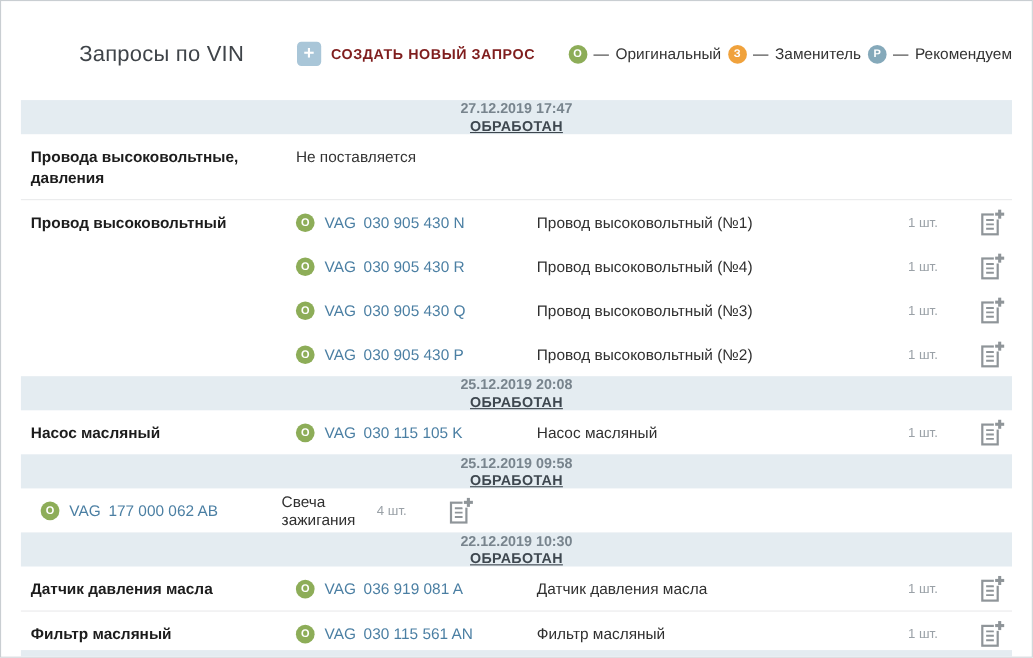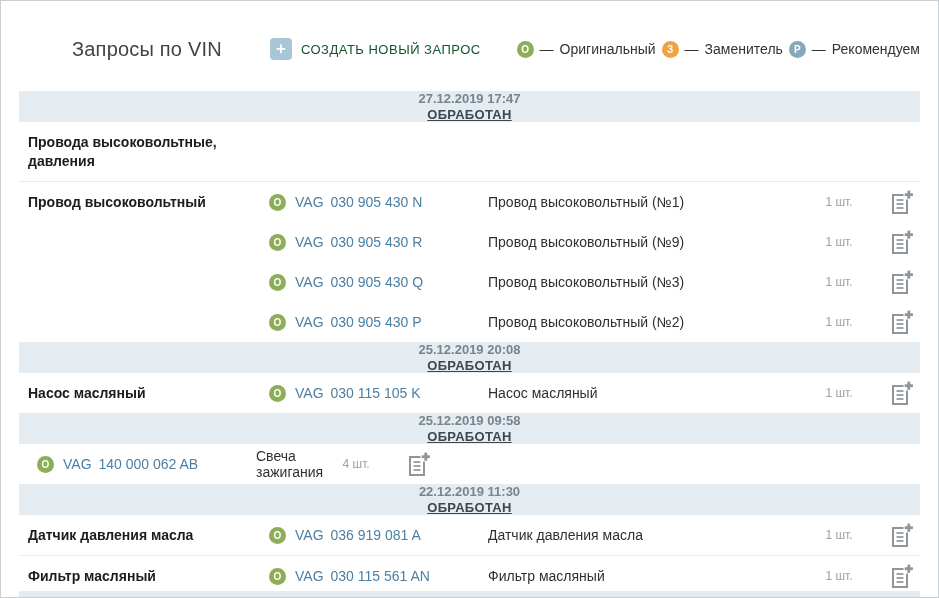--- a/index.html
+++ b/index.html
@@ -19,21 +19,21 @@
   .create-btn {
     display:flex; align-items:center; gap:9px; margin-left:48px;
     background:none; border:none; cursor:pointer; padding:0;
   }
   .plus-box {
     width:22px; height:22px; border-radius:4px; background:#a9c6d8;
     color:#ffffff; font-size:17px; font-weight:700; line-height:20px;
     display:flex; align-items:center; justify-content:center;
   }
   .create-label {
-    font-size:13px; font-weight:400; color:#14532d; letter-spacing:.5px;
+    font-size:13px; font-weight:700; color:#7f1d1d; letter-spacing:.5px;
     text-transform:uppercase;
   }
   .legend { margin-left:auto; display:flex; align-items:center; gap:6px; font-size:14px; color:#333; }
   .legend-item { display:flex; align-items:center; gap:6px; white-space:nowrap; }
   .badge {
     width:17px; height:17px; border-radius:50%; color:#ffffff;
     font-size:10px; font-weight:700; display:inline-flex;
     align-items:center; justify-content:center; flex:0 0 auto;
   }
   
@@ -105,20 +105,23 @@
 
   <div class="sections">
   <div>
     <div class="section-bar">
       <span class="section-date">27.12.2019 17:47</span>
       <span class="section-status">ОБРАБОТАН</span>
     </div>
     <div>
   <div class="item">
     <div class="item-name">Провода высоковольтные, давления</div>
+    <div>
+              <div class="item-note">Не поставляется</div>
+            </div>
   </div>
 
   <div class="item">
     <div class="item-name">Провод высоковольтный</div>
     <div>
   <div class="part-line">
     <span class="part-code">
       <span class="badge" style="background: rgb(141, 173, 88);">О</span>
       <a class="part-link" href="#"><span class="brand">VAG</span><span>030 905 430 N</span></a>
     </span>
@@ -135,21 +138,21 @@
         <rect x="14.7" y="3.3" width="8.2" height="2.8" fill="#8f9599"></rect>
       </svg>
     </button>
   </div>
 
   <div class="part-line">
     <span class="part-code">
       <span class="badge" style="background: rgb(141, 173, 88);">О</span>
       <a class="part-link" href="#"><span class="brand">VAG</span><span>030 905 430 R</span></a>
     </span>
-    <span class="part-desc">Провод высоковольтный (№9)</span>
+    <span class="part-desc">Провод высоковольтный (№4)</span>
     <span class="part-qty">1 шт.</span>
     <button class="part-add">
       <svg width="24" height="25" viewBox="0 0 24 25">
         <rect x="3" y="5" width="14" height="18" fill="none" stroke="#8f9599" stroke-width="2"></rect>
         <line x1="6.5" y1="10" x2="13.5" y2="10" stroke="#8f9599" stroke-width="1.7"></line>
         <line x1="6.5" y1="14" x2="13.5" y2="14" stroke="#8f9599" stroke-width="1.7"></line>
         <line x1="6.5" y1="18" x2="13.5" y2="18" stroke="#8f9599" stroke-width="1.7"></line>
         <rect x="13.5" y="0" width="10.5" height="9.5" fill="#ffffff"></rect>
         <rect x="17.4" y="0.6" width="2.8" height="8.2" fill="#8f9599"></rect>
         <rect x="14.7" y="3.3" width="8.2" height="2.8" fill="#8f9599"></rect>
@@ -238,21 +241,21 @@
     <div class="section-bar">
       <span class="section-date">25.12.2019 09:58</span>
       <span class="section-status">ОБРАБОТАН</span>
     </div>
     <div>
   <div class="item">
     <div>
   <div class="part-line">
     <span class="part-code">
       <span class="badge" style="background: rgb(141, 173, 88);">О</span>
-      <a class="part-link" href="#"><span class="brand">VAG</span><span>140 000 062 AB</span></a>
+      <a class="part-link" href="#"><span class="brand">VAG</span><span>177 000 062 AB</span></a>
     </span>
     <span class="part-desc">Свеча зажигания</span>
     <span class="part-qty">4 шт.</span>
     <button class="part-add">
       <svg width="24" height="25" viewBox="0 0 24 25">
         <rect x="3" y="5" width="14" height="18" fill="none" stroke="#8f9599" stroke-width="2"></rect>
         <line x1="6.5" y1="10" x2="13.5" y2="10" stroke="#8f9599" stroke-width="1.7"></line>
         <line x1="6.5" y1="14" x2="13.5" y2="14" stroke="#8f9599" stroke-width="1.7"></line>
         <line x1="6.5" y1="18" x2="13.5" y2="18" stroke="#8f9599" stroke-width="1.7"></line>
         <rect x="13.5" y="0" width="10.5" height="9.5" fill="#ffffff"></rect>
@@ -261,21 +264,21 @@
       </svg>
     </button>
   </div>
 </div>
   </div>
 </div>
   </div>
 
   <div>
     <div class="section-bar">
-      <span class="section-date">22.12.2019 11:30</span>
+      <span class="section-date">22.12.2019 10:30</span>
       <span class="section-status">ОБРАБОТАН</span>
     </div>
     <div>
   <div class="item">
     <div class="item-name">Датчик давления масла</div>
     <div>
   <div class="part-line">
     <span class="part-code">
       <span class="badge" style="background: rgb(141, 173, 88);">О</span>
       <a class="part-link" href="#"><span class="brand">VAG</span><span>036 919 081 A</span></a>

